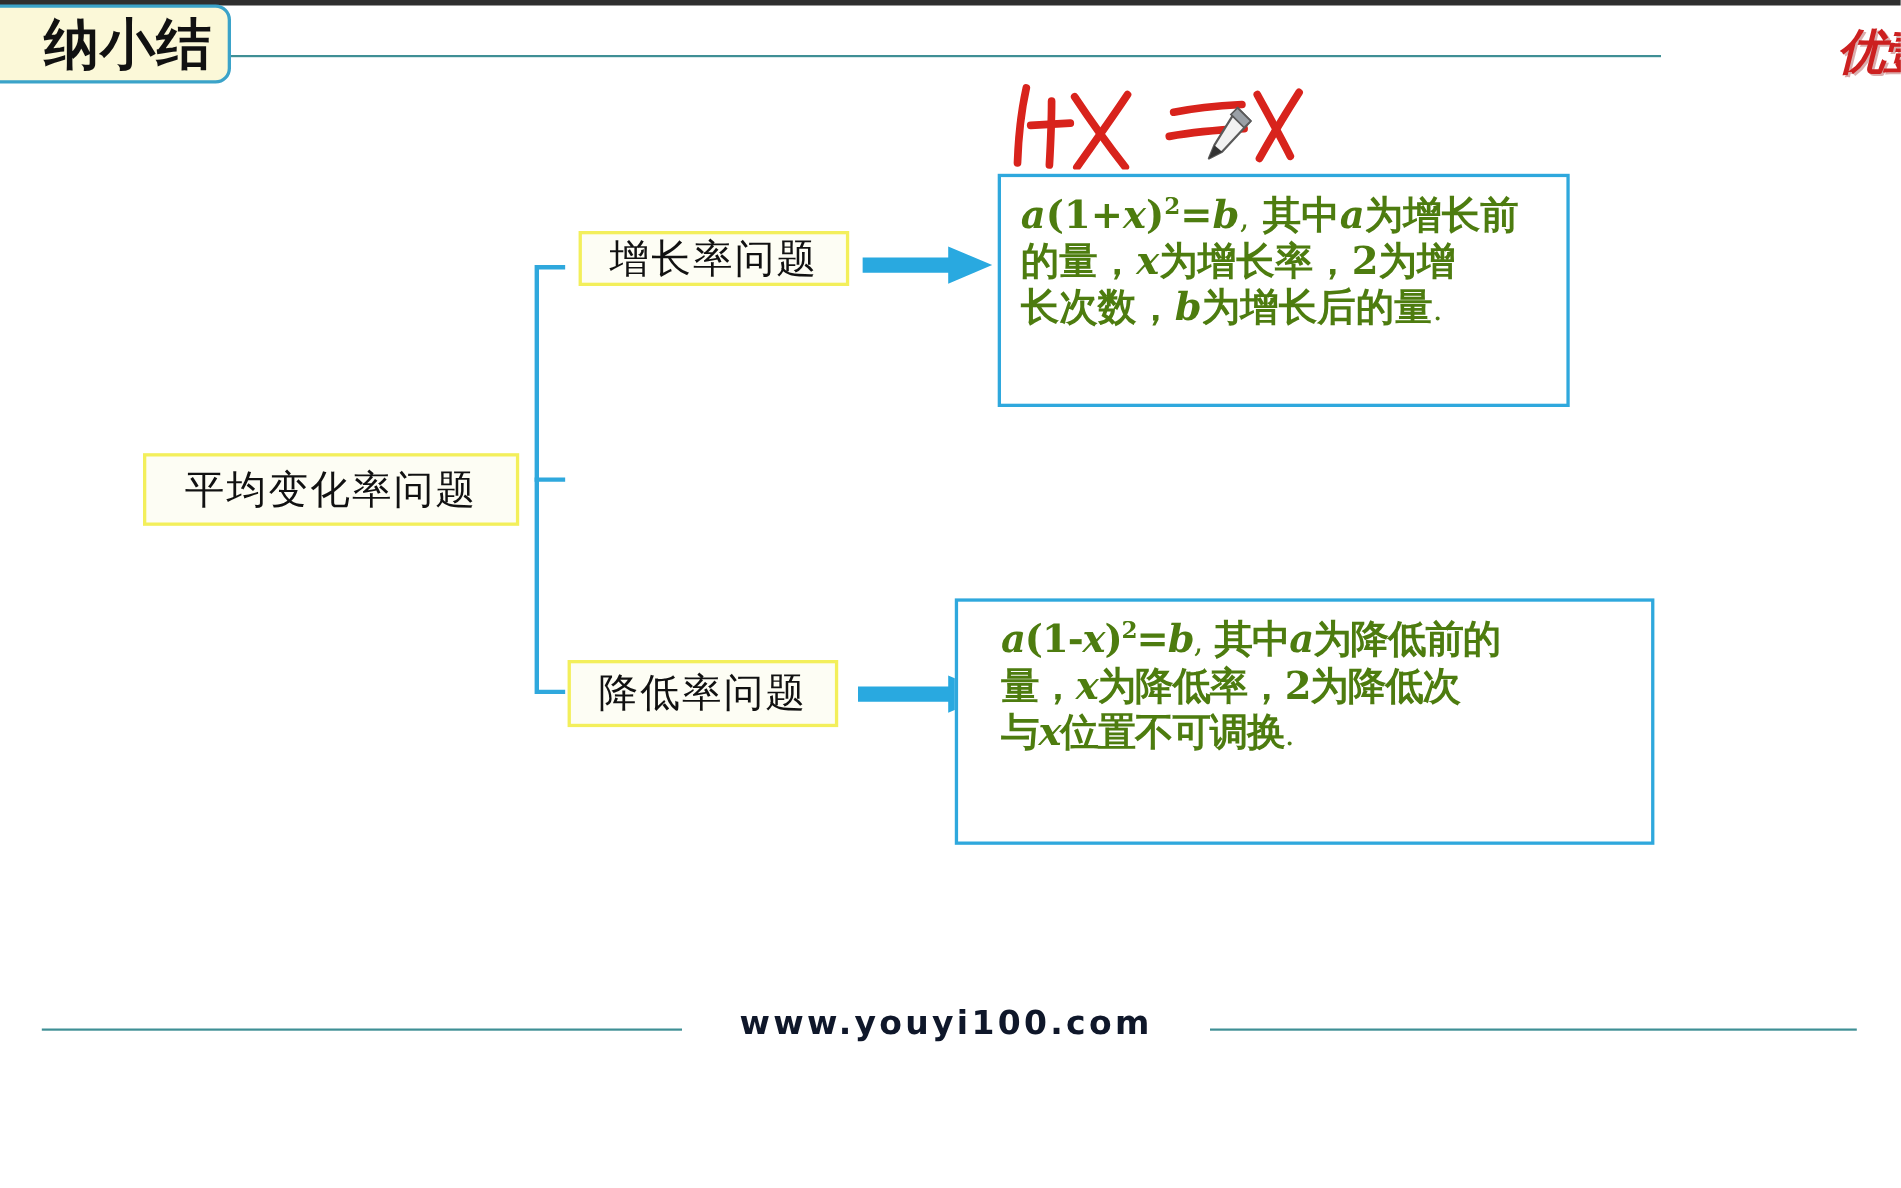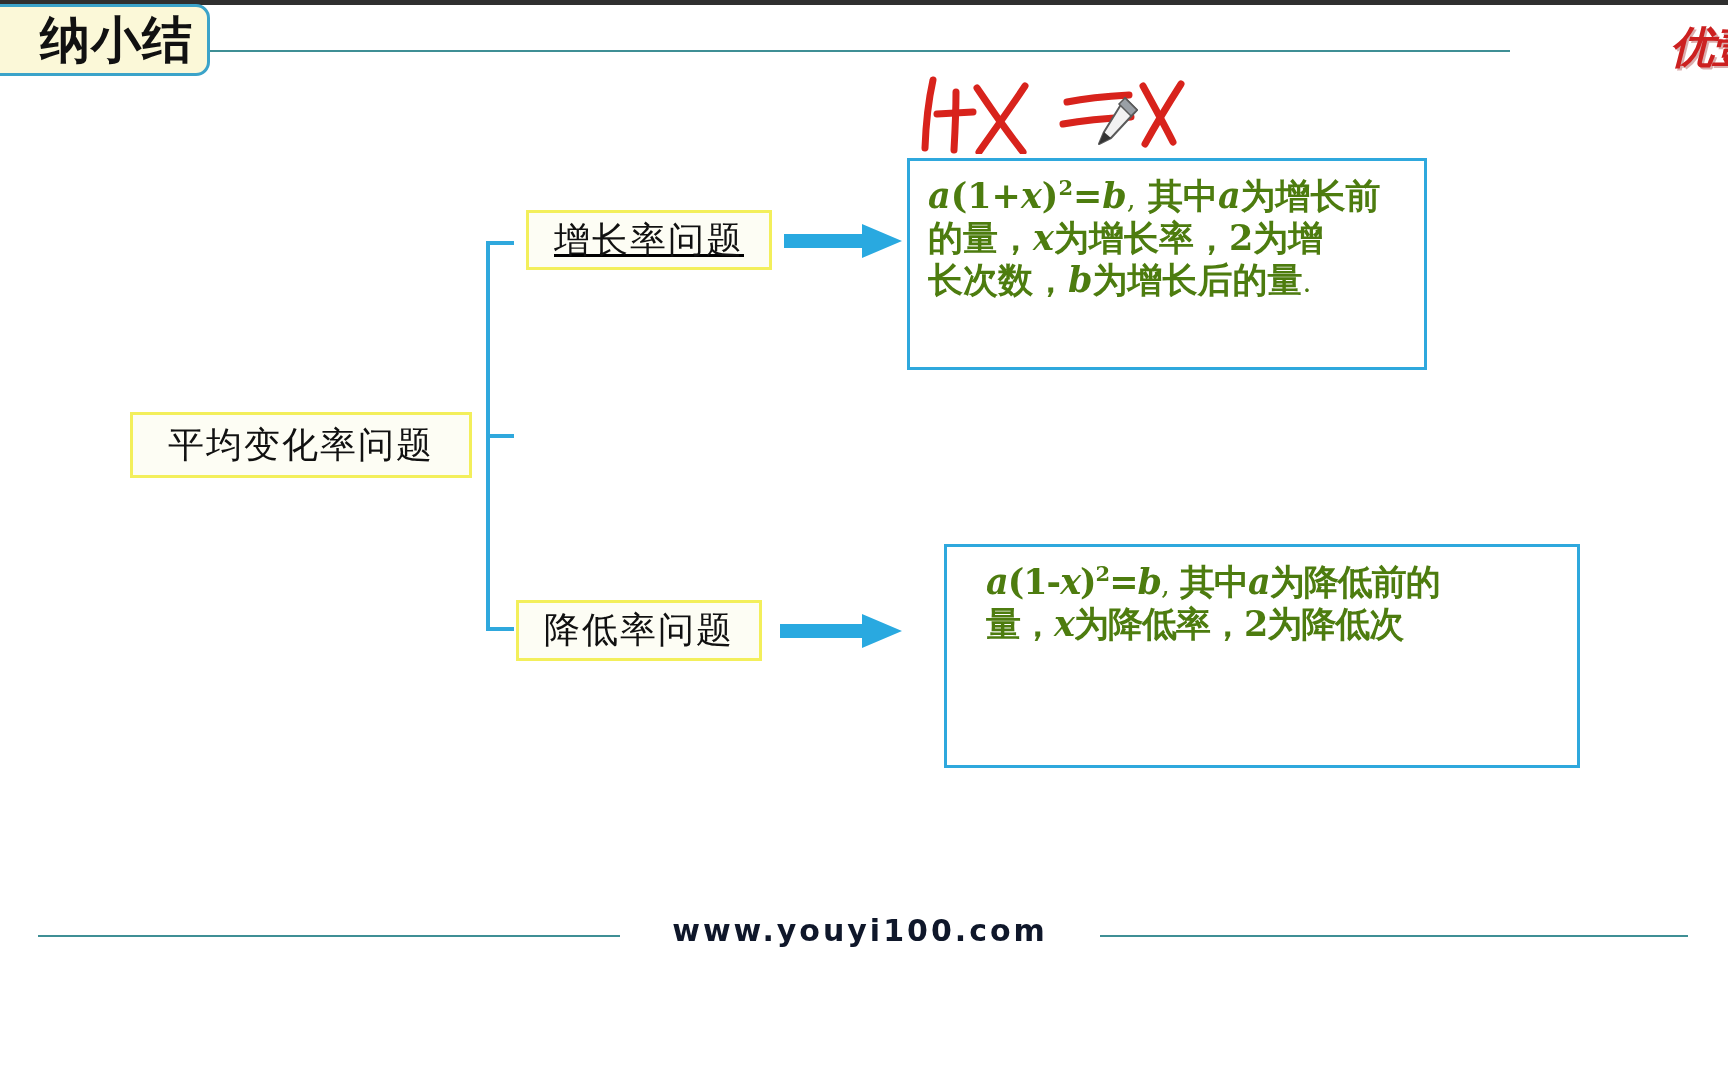--- a/index.html
+++ b/index.html
@@ -113,21 +113,21 @@
   .ybox span {
     font-family: "DejaVu Sans", "Liberation Sans", sans-serif;
     font-size: 36px;
     font-weight: 400;
     color: #111111;
     white-space: nowrap;
     letter-spacing: 2px;
   }
 
   #box-root   { left: 130px; top: 412px; width: 342px; height: 66px; }
-  #box-growth { left: 526px; top: 210px; width: 246px; height: 60px; text-decoration: underline; }
+  #box-growth { left: 526px; top: 210px; width: 246px; height: 50px; }
   #box-drop   { left: 516px; top: 600px; width: 246px; height: 61px; }
 
   
   .bracket {
     position: absolute;
     left: 480px;
     top: 240px;
     width: 34px;
     height: 392px;
   }
@@ -142,21 +142,21 @@
 
   
   .rbox {
     position: absolute;
     background: #ffffff;
     border: 3px solid #2fa8dd;
     box-sizing: border-box;
     padding: 14px 16px 10px 18px;
   }
   #rbox-growth { left: 907px; top: 158px; width: 520px; height: 212px; }
-  #rbox-drop   { left: 944px; top: 544px; width: 636px; height: 224px; padding-left: 39px; }
+  #rbox-drop   { left: 868px; top: 544px; width: 636px; height: 224px; padding-left: 39px; }
 
   .rbox .rline {
     font-family: "DejaVu Serif", "Liberation Serif", serif;
     font-size: 35px;
     font-weight: 700;
     color: #4d7c0f;
     line-height: 1.20;
     white-space: nowrap;
     letter-spacing: 0px;
   }
@@ -285,19 +285,22 @@
   </div>
 
   <div class="rbox" id="rbox-drop">
     <div class="rline tight">
       <i>a</i>(<b>1</b>-<i>x</i>)<sup>2</sup>=<i>b</i><span class="punc">,</span>
       <span class="cn">其中</span><i>a</i><span class="cn">为降低前的</span>
     </div>
     <div class="rline tight">
       <span class="cn">量，</span><i>x</i><span class="cn">为降低率，</span><b>2</b><span class="cn">为降低次</span>
     </div>
+    <div class="rline tight">
+      <span class="cn">与</span><i>x</i><span class="cn">位置不可调换</span><span class="punc">.</span>
+    </div>
   </div>
 
   <div class="footer-rule-left"></div>
   <div class="footer-rule-right"></div>
   <div class="footer-url">www.youyi100.com</div>
 
 </div>
 
 </body></html>

